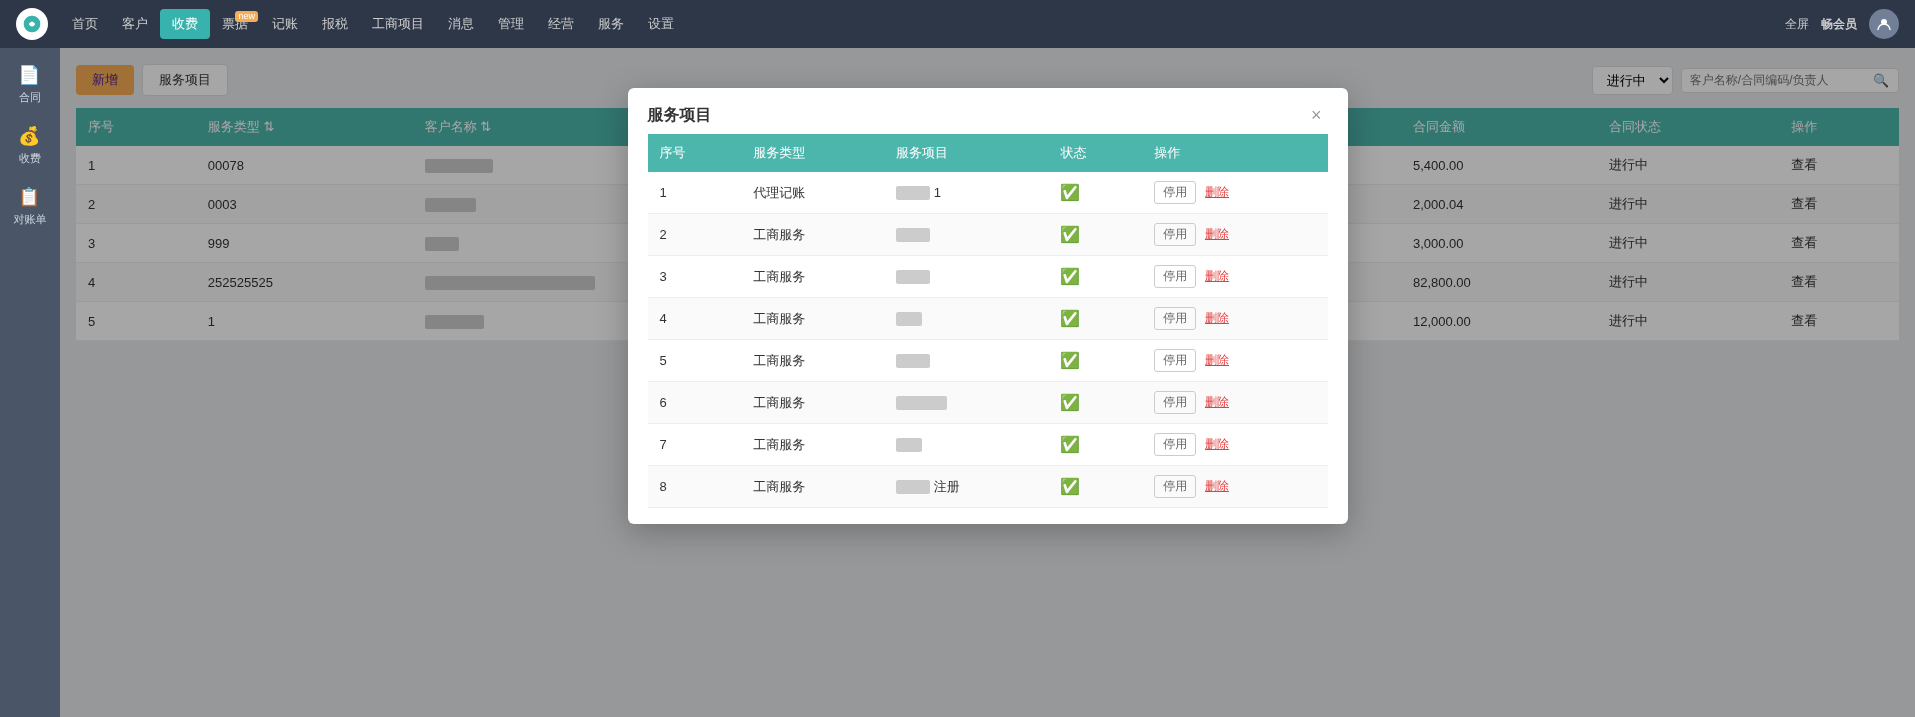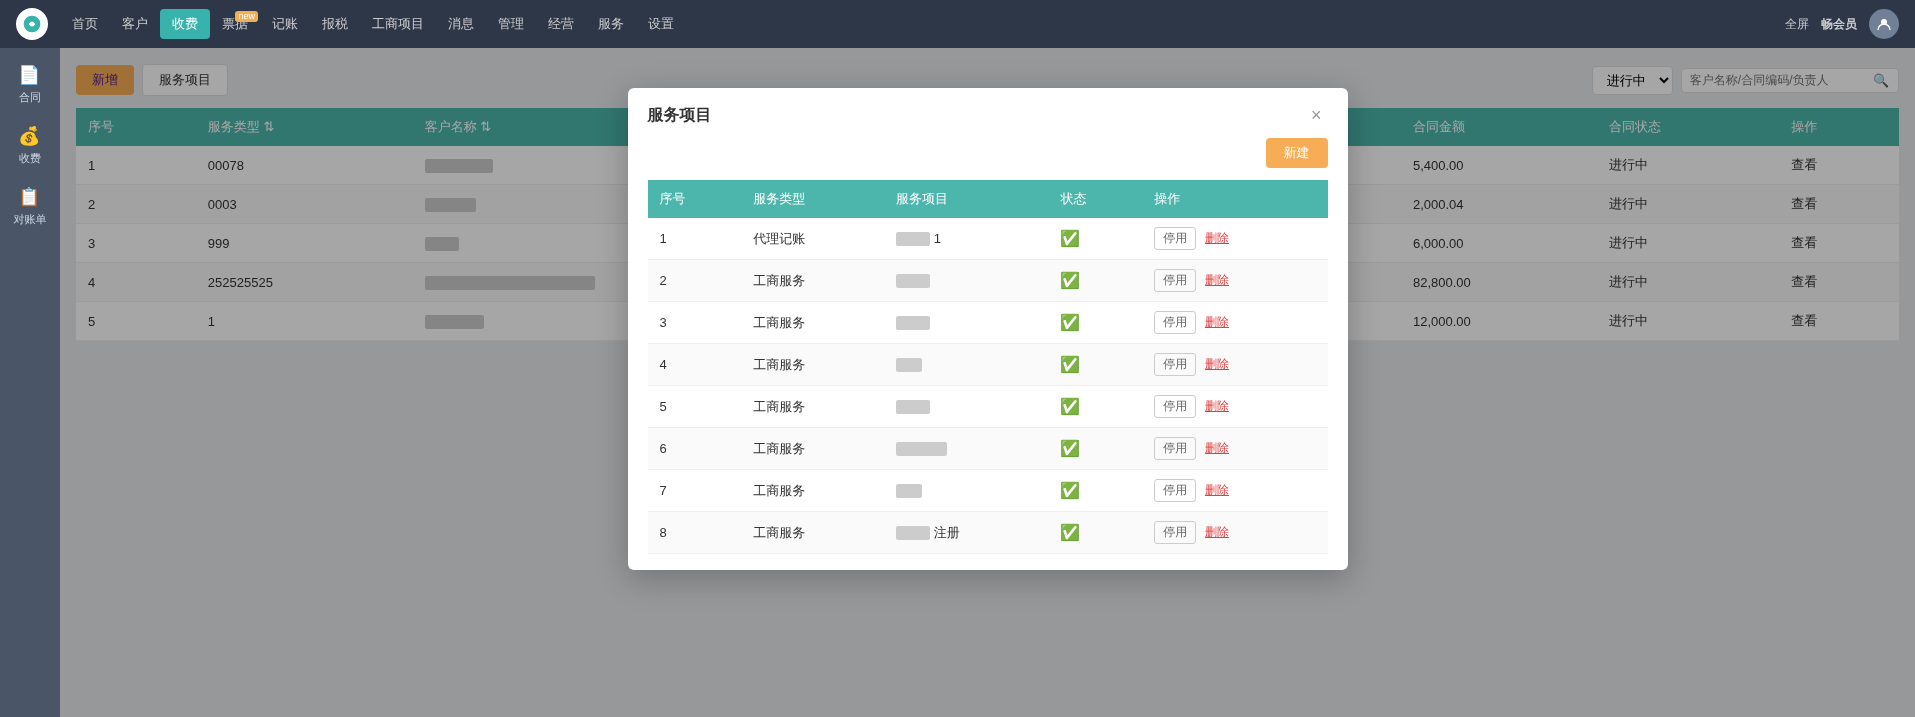--- a/index.html
+++ b/index.html
@@ -415,21 +415,21 @@
           <td>2,000.04</td>
           <td class="status-badge">进行中</td>
           <td class="link-look">查看</td>
         </tr>
         <tr>
           <td>3</td>
           <td>999</td>
           <td><span class="blurred-text">████</span></td>
           <td>小规模记账</td>
           <td>202305-202404</td>
-          <td>6,000.00</td>
+          <td>3,000.00</td>
           <td class="status-badge">进行中</td>
           <td class="link-look">查看</td>
         </tr>
         <tr>
           <td>4</td>
           <td>252525525</td>
           <td><span class="blurred-text">████████████████████</span></td>
           <td>一般纳税人...</td>
           <td>201807-202403</td>
           <td>82,800.00</td>
@@ -448,23 +448,20 @@
         </tr>
       </tbody>
     </table>
 
     <div class="modal-overlay">
       <div class="modal">
         <div class="modal-header">
           <span class="modal-title">服务项目</span>
           <span class="modal-close">×</span>
         </div>
-        <div class="modal-toolbar">
-          <button class="btn-new-gold">新建</button>
-        </div>
         <div class="modal-body">
           <table class="modal-table">
             <thead>
               <tr>
                 <th>序号</th>
                 <th>服务类型</th>
                 <th>服务项目</th>
                 <th>状态</th>
                 <th>操作</th>
               </tr>

